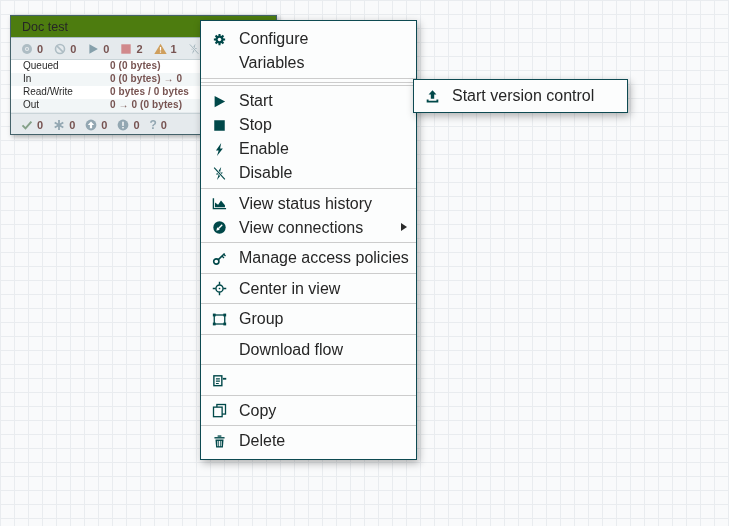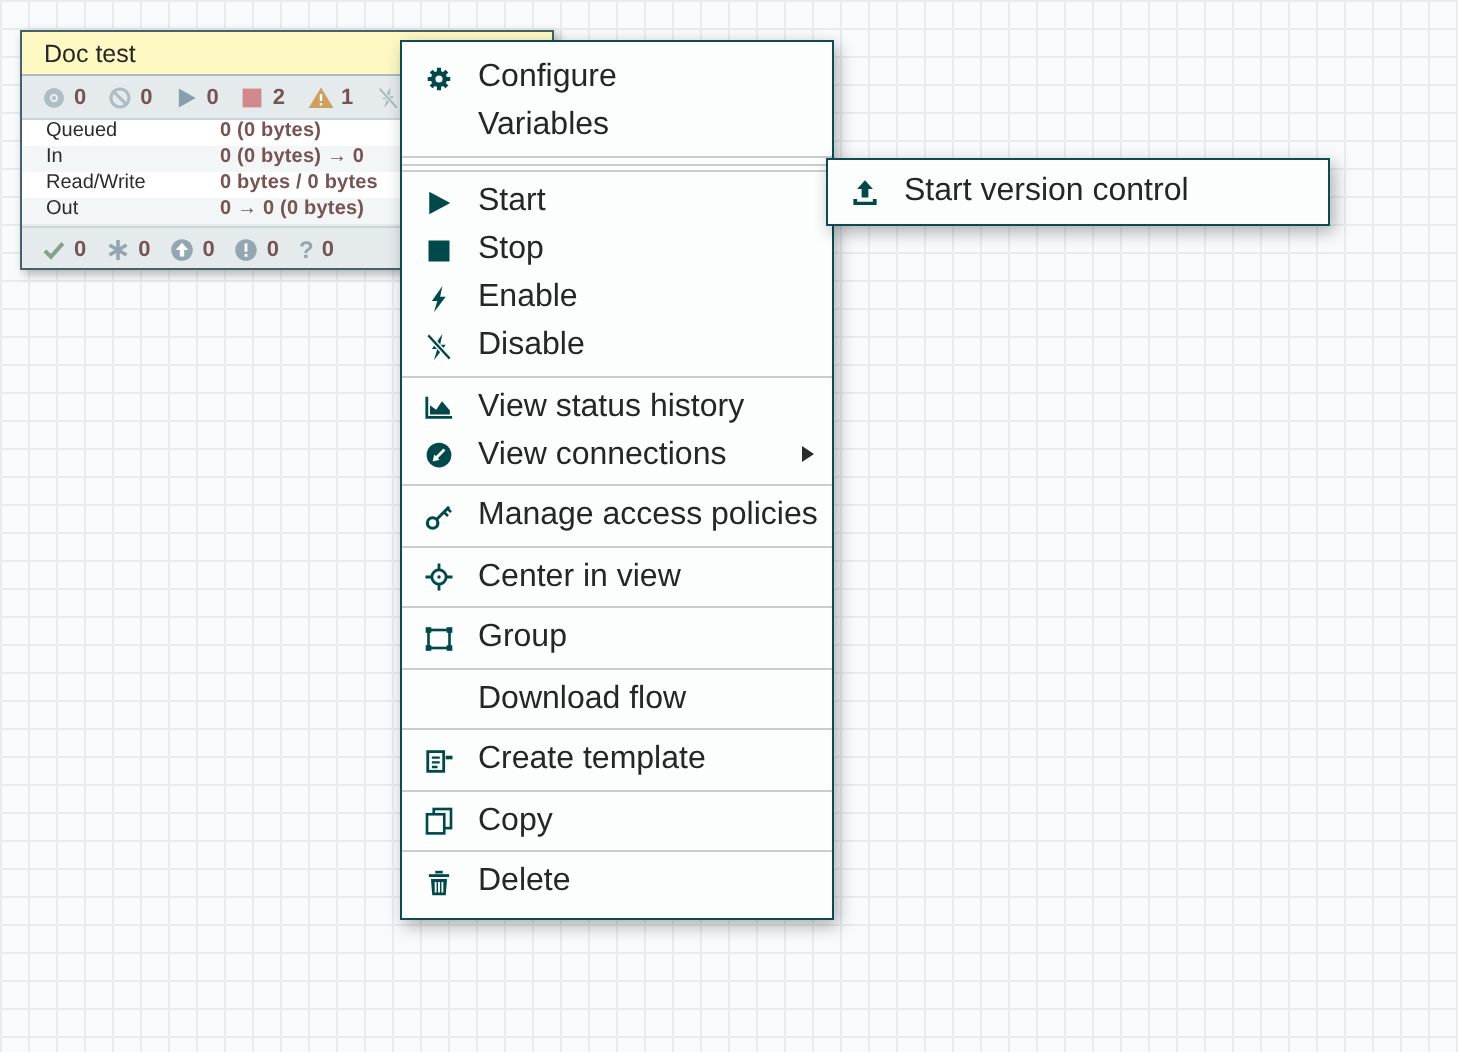--- a/index.html
+++ b/index.html
@@ -12,21 +12,21 @@
     font-family:"Liberation Sans", sans-serif;
   }
   
   .pg{
     position:absolute; left:10px; top:15px; width:267px; height:120px;
     background:#e5eaed; border:1px solid #44626a;
     box-shadow:2px 2px 5px rgba(0,0,0,0.3);
     box-sizing:border-box;
   }
   .pg-header{
-    height:21px; background:#fef9c3; border-bottom:1px solid #a9bac2;
+    height:21px; background:#4d7c0f; border-bottom:1px solid #a9bac2;
     display:flex; align-items:center; padding-left:11px;
     font-size:12.5px; color:#262626; font-weight:500;
   }
   .pg-iconrow{
     height:21px; display:flex; align-items:center; padding-left:10px; gap:11px;
     border-bottom:1px solid #c9d4d8;
   }
   .pair{display:flex; align-items:center; gap:4px;}
   .cnt{font-size:11px; font-weight:bold; color:#775351;}
   .srow{height:13px; display:flex; align-items:flex-start; font-size:10px; padding-left:12px;}
@@ -52,21 +52,21 @@
   .msep{height:1px; background:#cccccc; margin:2.75px 0;}
   .arrow{
     position:absolute; right:9px; top:50%; margin-top:-4.5px;
     width:0; height:0;
     border-left:6px solid #2b2b2b;
     border-top:4.5px solid transparent;
     border-bottom:4.5px solid transparent;
   }
   
   .submenu{
-    position:absolute; left:413px; top:79px; width:252px;
+    position:absolute; left:413px; top:79px; width:215px;
     background:#fcfdfd; border:1px solid #0e4a52;
     box-shadow:2px 3px 8px rgba(0,0,0,0.3);
     padding:4px 0; box-sizing:border-box; z-index:6;
   }
   svg{display:block;}
 </style>
 </head>
 <body>
 
 <div class="canvas">
@@ -315,21 +315,20 @@
     <div class="msep"></div>
 
     <div class="mi">
       <span class="ic">
         <svg width="15" height="15" viewBox="0 0 16 16">
             <rect x="2" y="3" width="8.5" height="10.5" fill="none" stroke="#004849" stroke-width="1.5"></rect>
             <path d="M4.2 6.2h4.2M4.2 8.7h4.2M4.2 11.2h3" stroke="#004849" stroke-width="1.2" fill="none"></path>
             <rect x="11.6" y="5.2" width="3.6" height="1.9" fill="#004849"></rect>
           </svg>
       </span>
-      <span class="lbl">Create template</span>
     </div>
 
     <div class="msep"></div>
 
     <div class="mi">
       <span class="ic">
         <svg width="15" height="15" viewBox="0 0 16 16">
             <rect x="5.2" y="1.6" width="9.2" height="10.2" fill="none" stroke="#004849" stroke-width="1.4"></rect>
             <rect x="1.6" y="4.4" width="9.2" height="10.2" fill="#fcfdfd" stroke="#004849" stroke-width="1.4"></rect>
           </svg>

